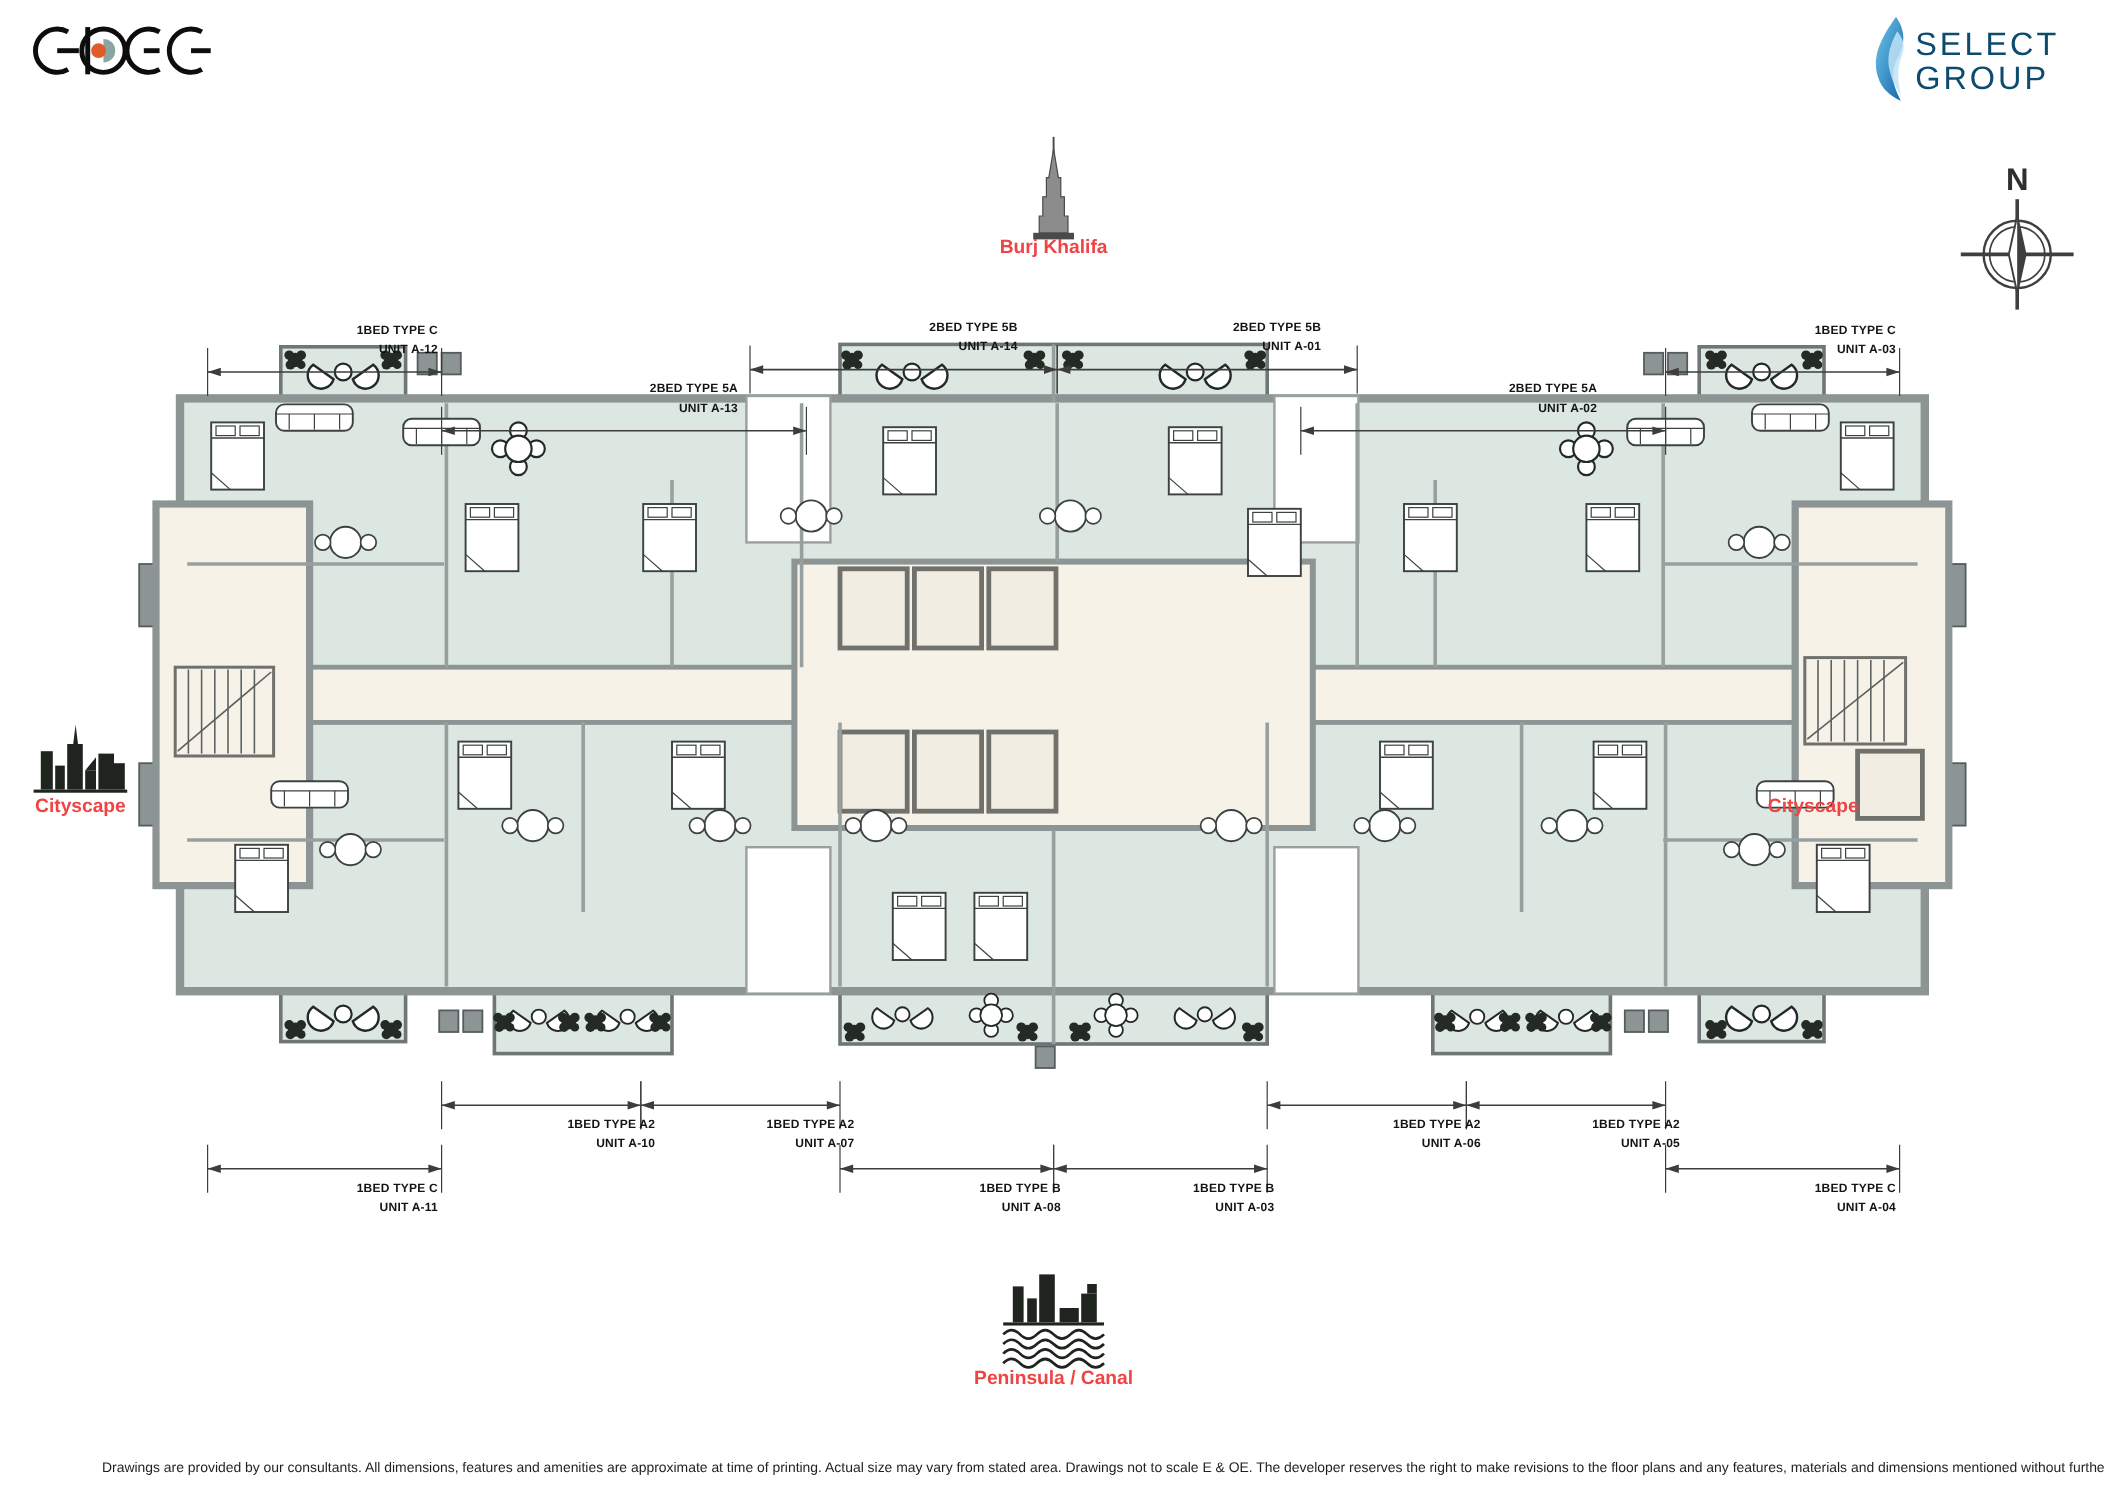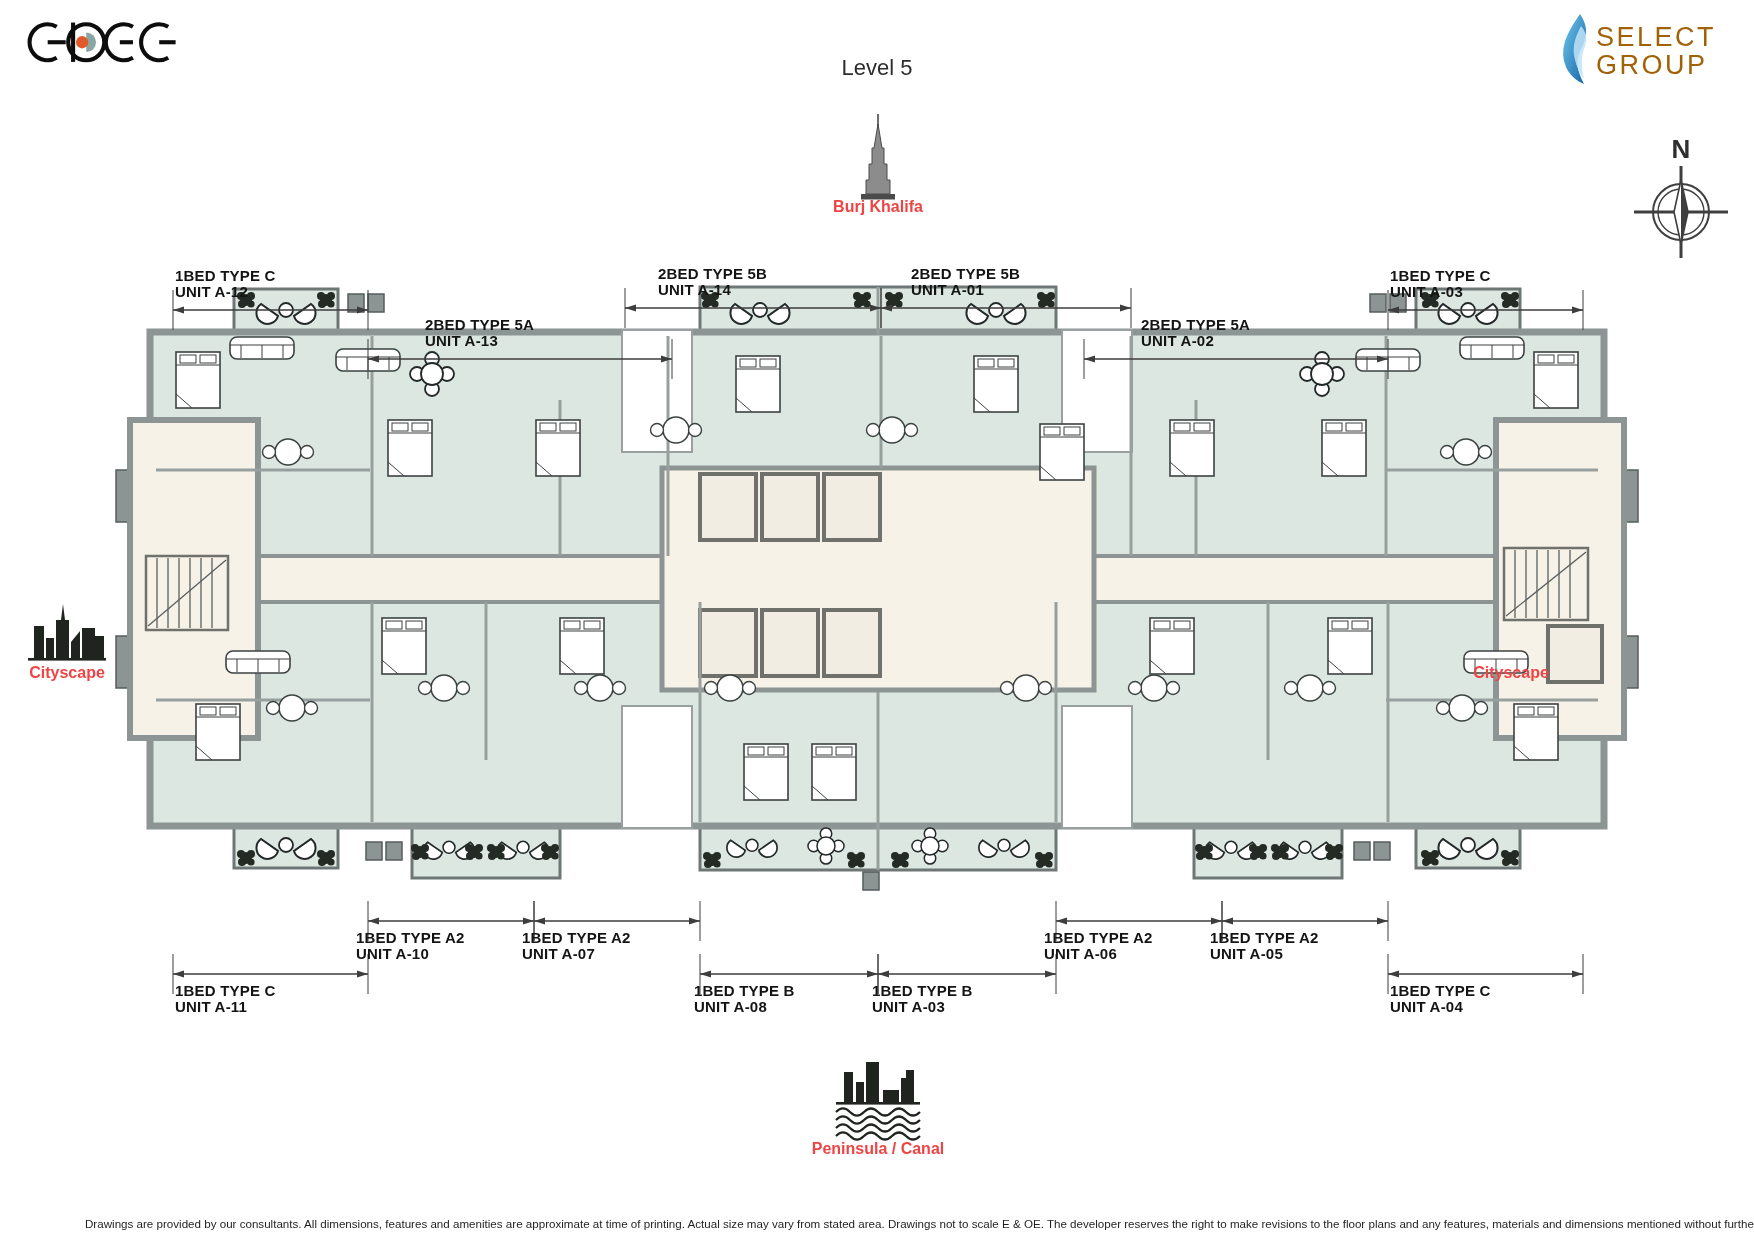--- a/index.html
+++ b/index.html
@@ -2,26 +2,26 @@
 <html><head>
 <meta charset="utf-8">
 <style>
   html,body{margin:0;padding:0;background:#ffffff;}
   #page{position:relative;width:1754px;height:1241px;background:#ffffff;overflow:hidden;
         font-family:"Liberation Sans",sans-serif;}
   #plan-svg{position:absolute;left:0;top:0;}
   #title{position:absolute;left:0;right:0;top:16px;text-align:center;font-size:31px;
          font-weight:bold;letter-spacing:.5px;color:#2d2d2d;}
   #subtitle{position:absolute;left:0;right:0;top:55px;text-align:center;font-size:22px;color:#2d2d2d;}
-  .dev-line{position:absolute;left:1596px;font-size:27px;letter-spacing:2.5px;color:#a16207;}
+  .dev-line{position:absolute;left:1596px;font-size:27px;letter-spacing:2.5px;color:#0c4a6e;}
   #dev1{top:22px;} #dev2{top:50px;}
   .landmark-label{position:absolute;text-align:center;font-weight:bold;font-size:16px;color:#ef4444;}
   #north-label{position:absolute;left:1641px;width:80px;top:134px;text-align:center;
                font-size:26px;font-weight:bold;color:#2f2f2f;}
-  .unit-label{position:absolute;width:190px;text-align:left;font-size:15px;font-weight:bold;
+  .unit-label{position:absolute;width:190px;text-align:right;font-size:10px;font-weight:bold;
               line-height:16px;color:#141414;letter-spacing:.2px;}
   #disclaimer{position:absolute;left:85px;top:1217px;width:1580px;font-size:11.6px;color:#1f1f1f;
               white-space:nowrap;}
 </style>
 </head>
 <body>
 
 <div id="page">
 
   <svg id="plan-svg" width="1754" height="1241" viewBox="0 0 1754 1241">
@@ -417,21 +417,20 @@
         <g>
           <line x1="1388" y1="974" x2="1583" y2="974" stroke="#3d3d3d" stroke-width="1.3"></line>
           <line x1="1388" y1="954" x2="1388" y2="994" stroke="#3d3d3d" stroke-width="1"></line>
           <line x1="1583" y1="954" x2="1583" y2="994" stroke="#3d3d3d" stroke-width="1"></line>
           <polygon points="1388,974 1399,970.4 1399,977.6" fill="#3d3d3d"></polygon>
           <polygon points="1583,974 1572,970.4 1572,977.6" fill="#3d3d3d"></polygon>
         </g>
       </g>
   </svg>
 
-  <div id="subtitle">Level 5</div>
   <div id="dev1" class="dev-line">SELECT</div>
   <div id="dev2" class="dev-line">GROUP</div>
 
   <div id="north-label">N</div>
   <div class="landmark-label" style="left:778px;top:198px;width:200px;">Burj Khalifa</div>
   <div class="landmark-label" style="left:7px;top:664px;width:120px;">Cityscape</div>
   <div class="landmark-label" style="left:1451px;top:664px;width:120px;">Cityscape</div>
   <div class="landmark-label" style="left:778px;top:1140px;width:200px;">Peninsula / Canal</div>
 
   <div id="unit-labels">

